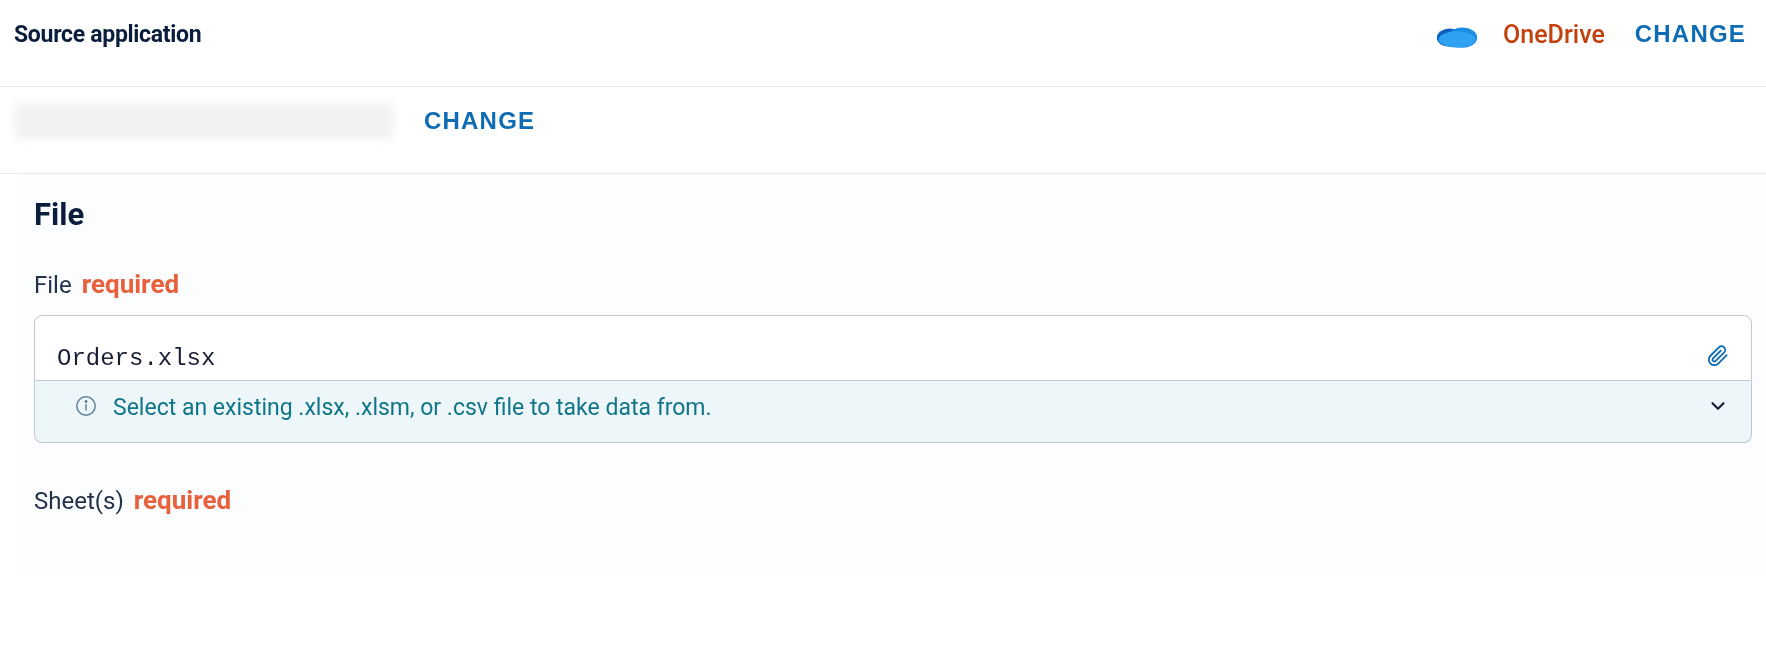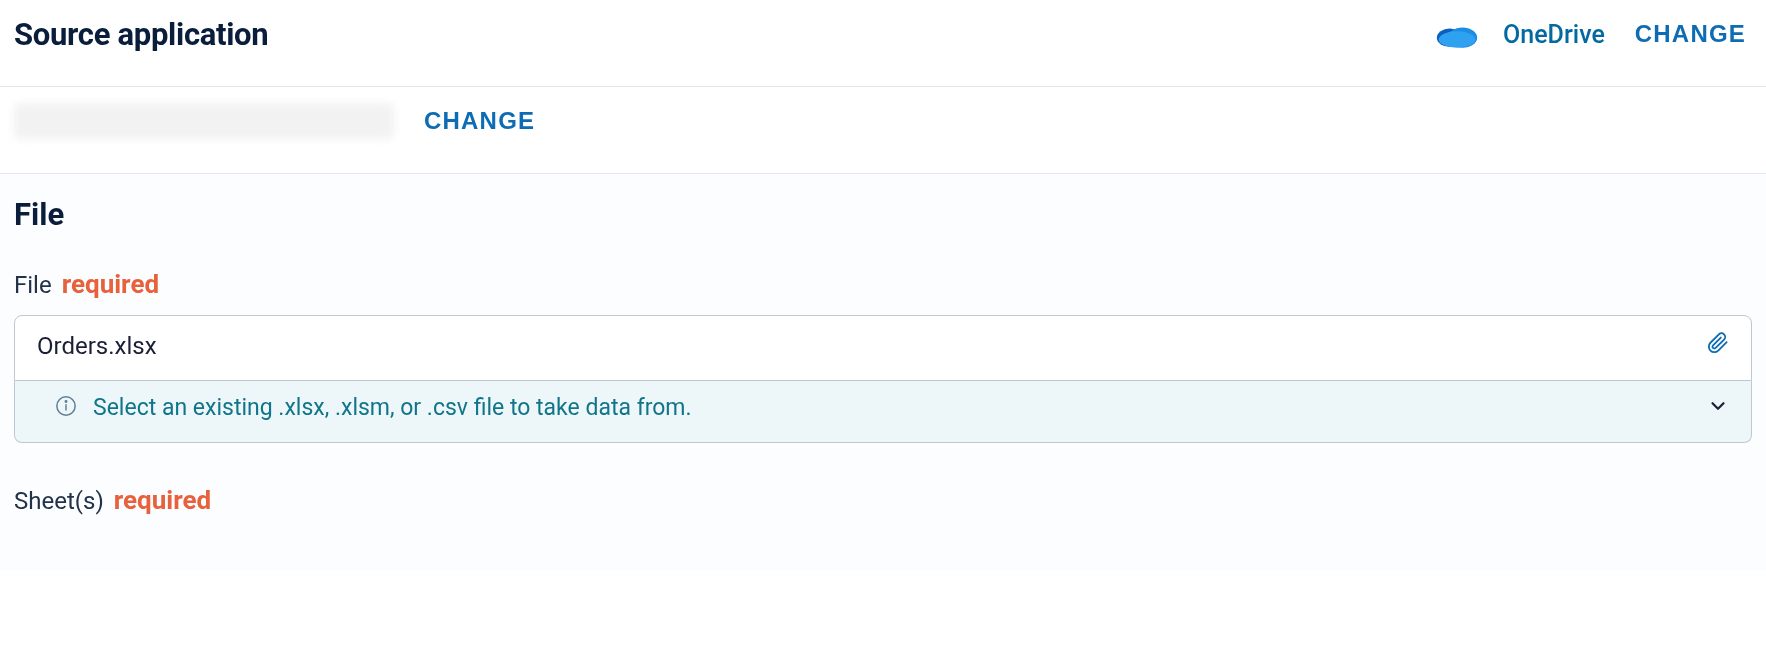--- a/index.html
+++ b/index.html
@@ -17,33 +17,33 @@
       padding: 10px 14px 28px 14px;
       border-bottom: 1px solid #e3e8ee;
     }
     .section-row {
       display: flex;
       align-items: center;
       justify-content: space-between;
       min-height: 48px;
     }
     .section-title {
-      font-size: 31px;
+      font-size: 23px;
       font-weight: 700;
       color: #0a1e3c;
       letter-spacing: -0.3px;
     }
     .right-group {
       display: flex;
       align-items: center;
       gap: 24px;
     }
     .app-label {
       font-size: 25px;
-      color: #0369a1;
+      color: #c2410c;
       font-weight: 500;
     }
     .change-btn {
       background: none;
       border: none;
       color: #0d6cb3;
       font-size: 24px;
       font-weight: 700;
       letter-spacing: 1.2px;
       cursor: pointer;
@@ -57,20 +57,21 @@
     .blurred-account {
       width: 380px;
       height: 36px;
       background: #f2f2f2;
       border-radius: 6px;
       filter: blur(4px);
     }
     .file-section {
       background: #fcfdfe;
       padding: 22px 14px 40px 14px;
+      margin-left: 20px;
     }
     .file-heading {
       font-size: 31px;
       font-weight: 700;
       color: #0a1e3c;
       margin-bottom: 36px;
     }
     .field-label-row {
       display: flex;
       align-items: baseline;
@@ -82,26 +83,27 @@
       color: #22324a;
       font-weight: 400;
     }
     .required-tag {
       font-size: 26px;
       color: #e7613c;
       font-weight: 700;
     }
     .file-input-wrap {
       display: flex;
-      align-items: flex-start;
+      align-items: flex-end;
       border: 1.5px solid #bfc7d1;
       border-radius: 8px 8px 0 0;
       background: #ffffff;
       height: 66px;
-      padding: 16px 22px;
+      padding: 8px 22px;
+      font-family: Liberation Mono, monospace;
     }
     .file-input {
       flex: 1;
       border: none;
       outline: none;
       font-size: 24px;
       color: #1a1f36;
       font-family: inherit;
       background: transparent;
     }

